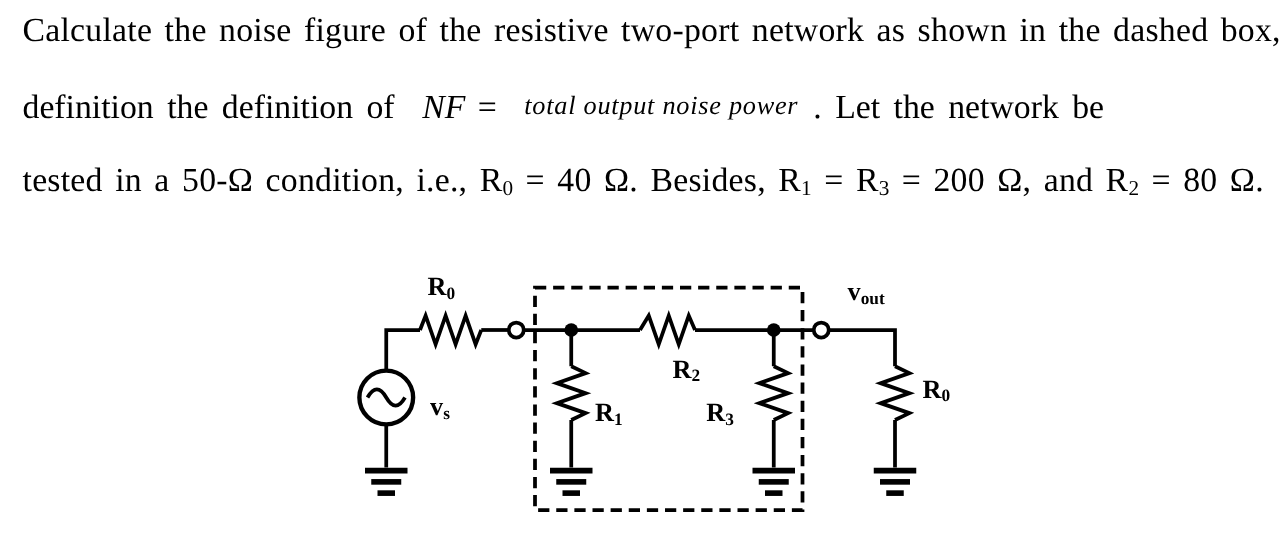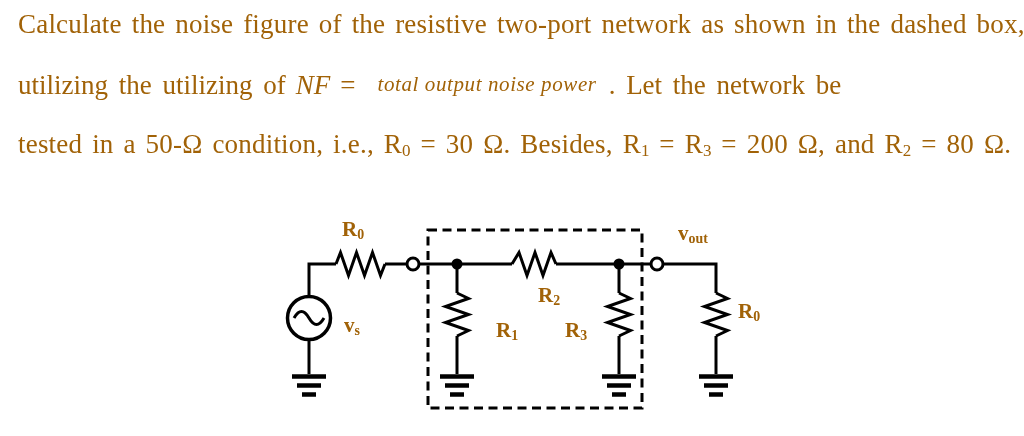--- a/index.html
+++ b/index.html
@@ -1,54 +1,54 @@
 <!DOCTYPE html>
 <html><head>
 <meta charset="utf-8">
 <style>
   html,body{margin:0;padding:0;background:#ffffff;}
   .page{position:relative;width:1024px;height:436px;background:#ffffff;
-        font-family:"Liberation Serif",serif;color:#a16207;overflow:hidden;}
+        font-family:"Liberation Serif",serif;color:#000000;overflow:hidden;}
   .line{position:absolute;font-size:27px;line-height:1;white-space:pre;}
   .line1{left:18px;top:11px;word-spacing:3px;letter-spacing:0.2px;}
   .line3{left:18px;top:131px;word-spacing:3px;letter-spacing:0.2px;}
   .line2{position:absolute;left:18px;top:58px;height:54px;display:flex;
          align-items:center;font-size:27px;white-space:pre;}
   .line2 .pre{word-spacing:4px;}
   .line2 .suf{word-spacing:4px;}
-  .nf{font-style:italic;margin-left:10px;}
+  .nf{font-style:italic;margin-left:22px;}
   .eq{margin:0 10px;}
   .fraction{display:inline-flex;flex-direction:row;align-items:center;
             font-style:italic;font-size:21px;line-height:1.08;letter-spacing:0.6px;}
   .numerator{display:block;padding:0 12px 2px;}
   .denominator{display:block;border-top:2.5px solid #000;padding:2px 4px 0;}
   .sub{font-size:17px;vertical-align:-3px;letter-spacing:0;}
   .clabel{position:absolute;font-weight:bold;font-size:21px;line-height:1;white-space:nowrap;}
   .clabel .ls{font-size:0.66em;vertical-align:-0.22em;}
   .circuit{position:absolute;left:0;top:200px;}
   .circuit *{vector-effect:none;}
 </style>
 </head>
 <body>
 
 <div class="page">
 
   <div class="line line1">Calculate the noise figure of the resistive two-port network as shown in the dashed box,</div>
 
   <div class="line2">
-    <span class="pre">utilizing the utilizing of</span>
+    <span class="pre">definition the definition of</span>
     <span class="nf">NF</span>
     <span class="eq">=</span>
     <span class="fraction">
       <span class="numerator">total output noise power</span>
     </span>
     <span class="suf">. Let the network be</span>
   </div>
 
-  <div class="line line3"><span>tested in a 50-Ω condition, i.e., R</span><span class="sub">0</span><span> = 30 Ω. Besides, R</span><span class="sub">1</span><span> = R</span><span class="sub">3</span><span> = 200 Ω, and R</span><span class="sub">2</span><span> = 80 Ω.</span></div>
+  <div class="line line3"><span>tested in a 50-Ω condition, i.e., R</span><span class="sub">0</span><span> = 40 Ω. Besides, R</span><span class="sub">1</span><span> = R</span><span class="sub">3</span><span> = 200 Ω, and R</span><span class="sub">2</span><span> = 80 Ω.</span></div>
 
   <svg class="circuit" width="1024" height="236" viewBox="0 200 1024 236" fill="none" stroke="#000" stroke-width="3">
 
     <circle cx="309" cy="318" r="21.5" stroke-width="3.5"></circle>
     <path d="M294 318 q7.5 -13 15 0 t15 0"></path>
 
     <path d="M309 296.5 V264 H336"></path>
     <path d="M385 264 H407"></path>
     <path d="M419 264 H452"></path>
     <path d="M457 264 H512"></path>
@@ -95,21 +95,21 @@
         <path d="M709 394.5 H723"></path>
     </g>
 
     <rect x="428" y="230" width="214" height="178" stroke-dasharray="9 5.5"></rect>
   </svg>
 
   <div class="clabel" style="left:342px;top:219px;"><span>R</span><span class="ls">0</span></div>
 
   <div class="clabel" style="left:344px;top:315px;"><span>v</span><span class="ls">s</span></div>
 
-  <div class="clabel" style="left:496px;top:320px;"><span>R</span><span class="ls">1</span></div>
+  <div class="clabel" style="left:476px;top:320px;"><span>R</span><span class="ls">1</span></div>
 
   <div class="clabel" style="left:538px;top:285px;"><span>R</span><span class="ls">2</span></div>
 
   <div class="clabel" style="left:565px;top:320px;"><span>R</span><span class="ls">3</span></div>
 
   <div class="clabel" style="left:678px;top:223px;"><span>v</span><span class="ls">out</span></div>
 
   <div class="clabel" style="left:738px;top:301px;"><span>R</span><span class="ls">0</span></div>
 
 </div>

